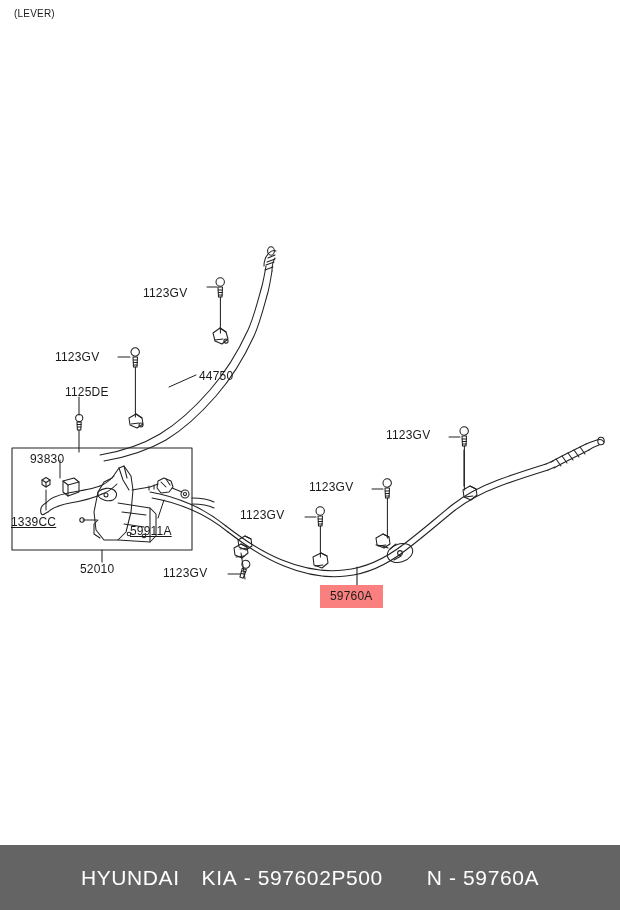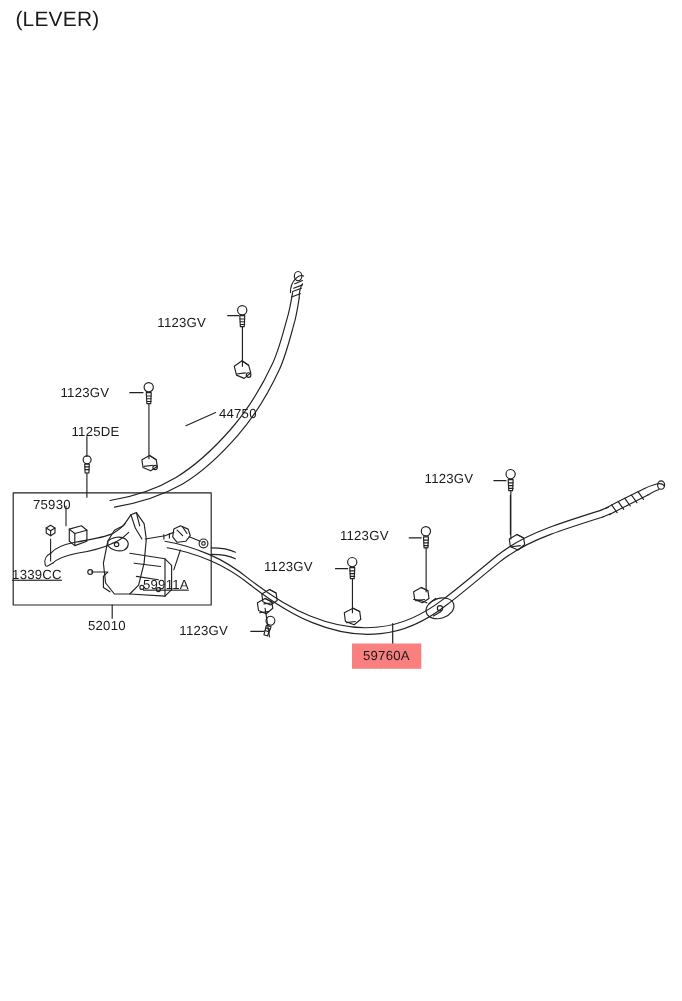--- a/index.html
+++ b/index.html
@@ -7,21 +7,21 @@
     width:620px;height:910px;
     background:#ffffff;
     font-family:"Liberation Sans", sans-serif;
     overflow:hidden;
     position:relative;
   }
   #stage{position:absolute;left:0;top:0;width:620px;height:910px;}
 
   .header-text{
     position:absolute;left:14px;top:8px;
-    font-size:19px;color:#1a1a1a;letter-spacing:0.2px;
+    font-size:10px;color:#1a1a1a;letter-spacing:0.2px;
   }
 
   svg.art{position:absolute;left:0;top:0;width:620px;height:910px;}
 
   .lbl{
     position:absolute;
     font-size:12px;
     color:#1a1a1a;
     white-space:nowrap;
     letter-spacing:0.2px;
@@ -231,25 +231,32 @@
       <path d="M192,498 C200,498 208,499 214,502"></path>
       <path d="M192,504 C200,504 208,505 214,508"></path>
 
     </g>
   </svg>
 
   <div class="lbl" style="left:143px;top:286px;">1123GV</div>
   <div class="lbl" style="left:55px;top:350px;">1123GV</div>
   <div class="lbl" style="left:65px;top:385px;">1125DE</div>
   <div class="lbl" style="left:199px;top:369px;">44750</div>
-  <div class="lbl" style="left:30px;top:452px;">75930</div>
+  <div class="lbl" style="left:30px;top:452px;">93830</div>
   <div class="lbl" style="left:11px;top:515px;text-decoration:underline;">1339CC</div>
   <div class="lbl" style="left:130px;top:524px;text-decoration:underline;">59911A</div>
   <div class="lbl" style="left:80px;top:562px;">52010</div>
   <div class="lbl" style="left:163px;top:566px;">1123GV</div>
   <div class="lbl" style="left:240px;top:508px;">1123GV</div>
   <div class="lbl" style="left:309px;top:480px;">1123GV</div>
   <div class="lbl" style="left:386px;top:428px;">1123GV</div>
 
   <div class="lbl hl" style="left:320px;top:585px;">59760A</div>
 
+  <div class="footer">
+    <div class="footer-inner">
+      <div class="footer-txt">
+        <span>HYUNDAI</span><span class="fspace"></span><span>KIA</span>&nbsp;<span>-</span>&nbsp;<span>597602P500</span><span class="fspace"></span><span class="fspace"></span><span>N</span>&nbsp;<span>-</span>&nbsp;<span>59760A</span>
+      </div>
+    </div>
+  </div>
 
 </div>
 
 </body></html>

